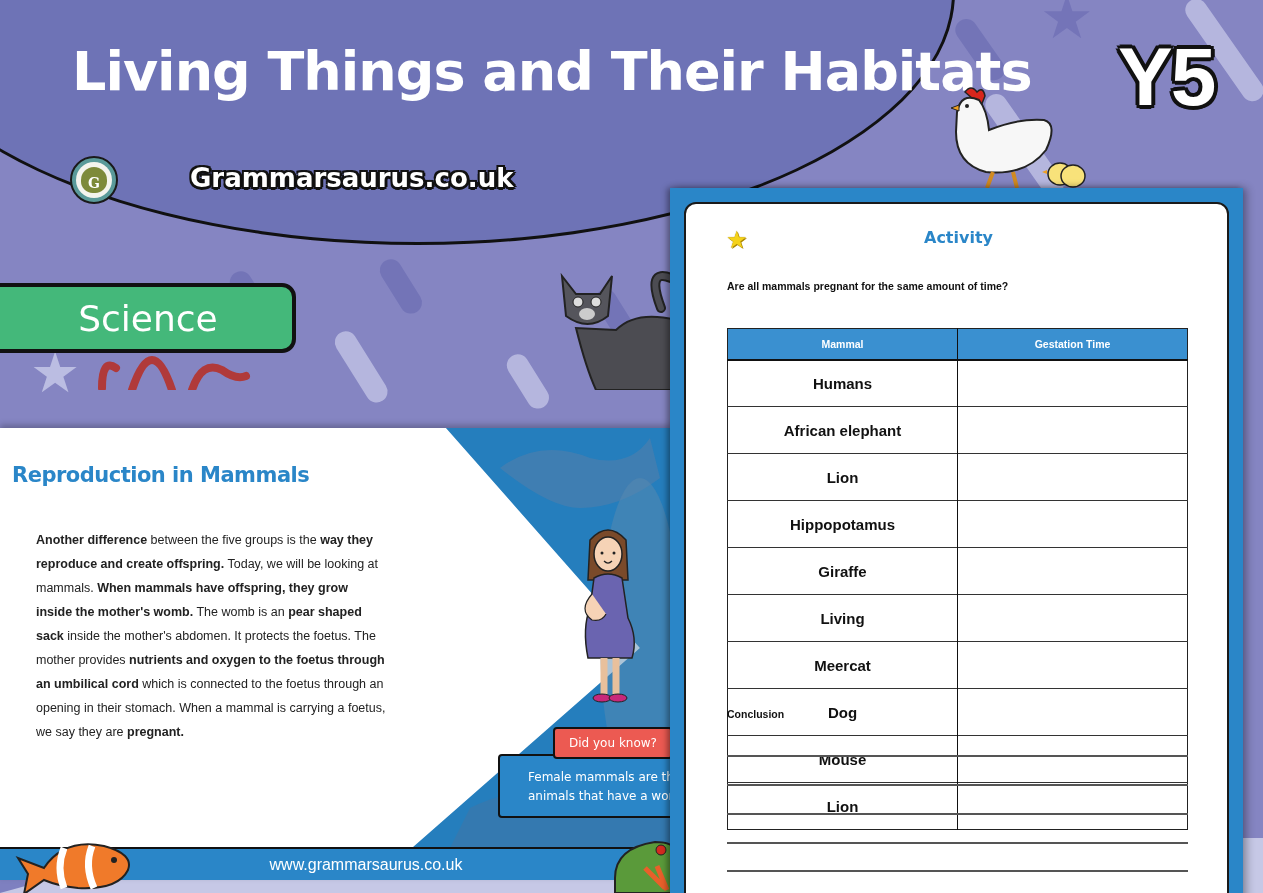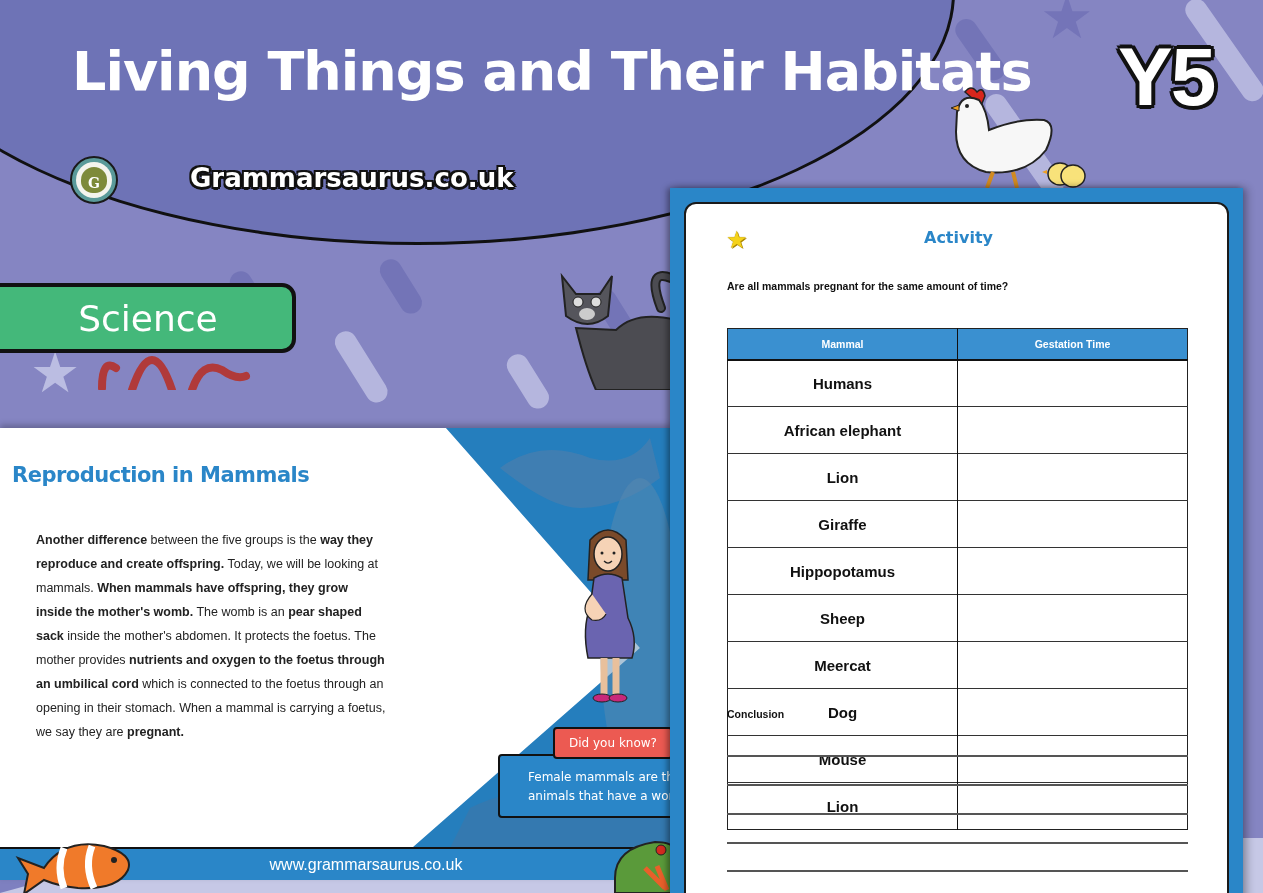--- a/index.html
+++ b/index.html
@@ -214,29 +214,29 @@
           </tr>
         <tr>
             <td class="c1">African elephant</td>
             <td></td>
           </tr>
         <tr>
             <td class="c1">Lion</td>
             <td></td>
           </tr>
         <tr>
+            <td class="c1">Hippopotamus</td>
+            <td></td>
+          </tr>
+        <tr>
             <td class="c1">Giraffe</td>
             <td></td>
           </tr>
         <tr>
-            <td class="c1">Hippopotamus</td>
-            <td></td>
-          </tr>
-        <tr>
-            <td class="c1">Sheep</td>
+            <td class="c1">Living</td>
             <td></td>
           </tr>
         <tr>
             <td class="c1">Meercat</td>
             <td></td>
           </tr>
         <tr>
             <td class="c1">Dog</td>
             <td></td>
           </tr>

